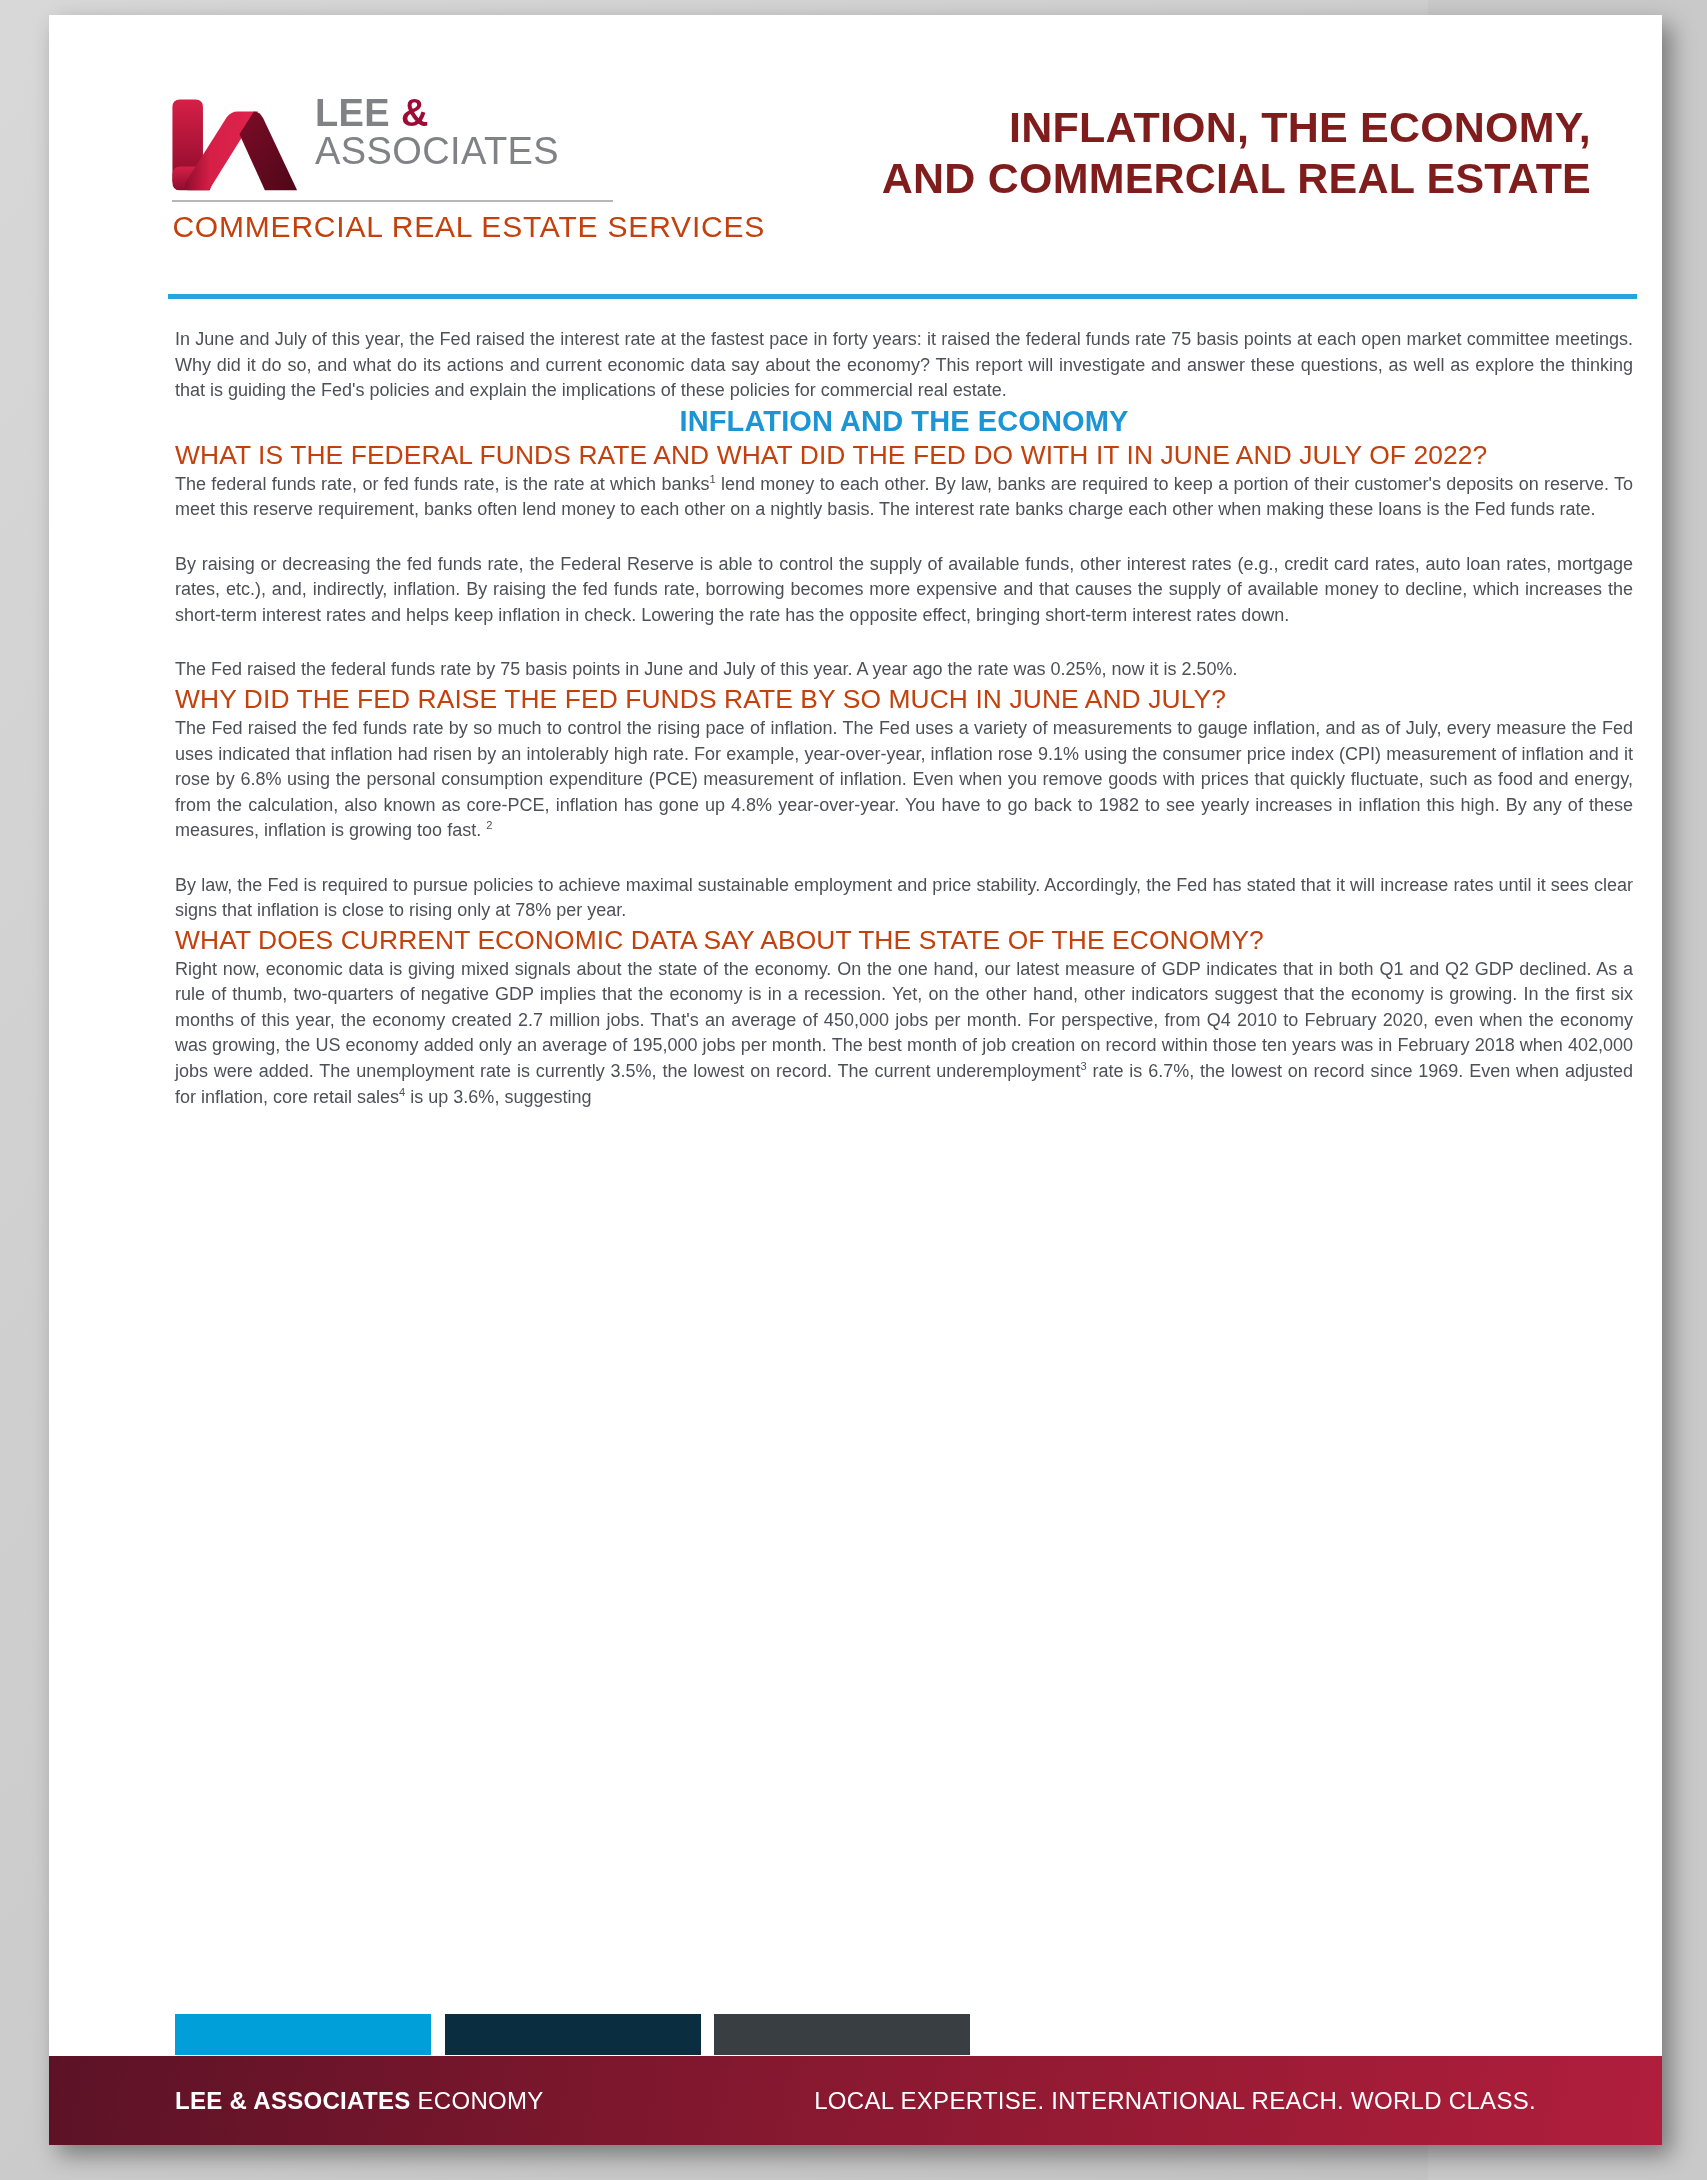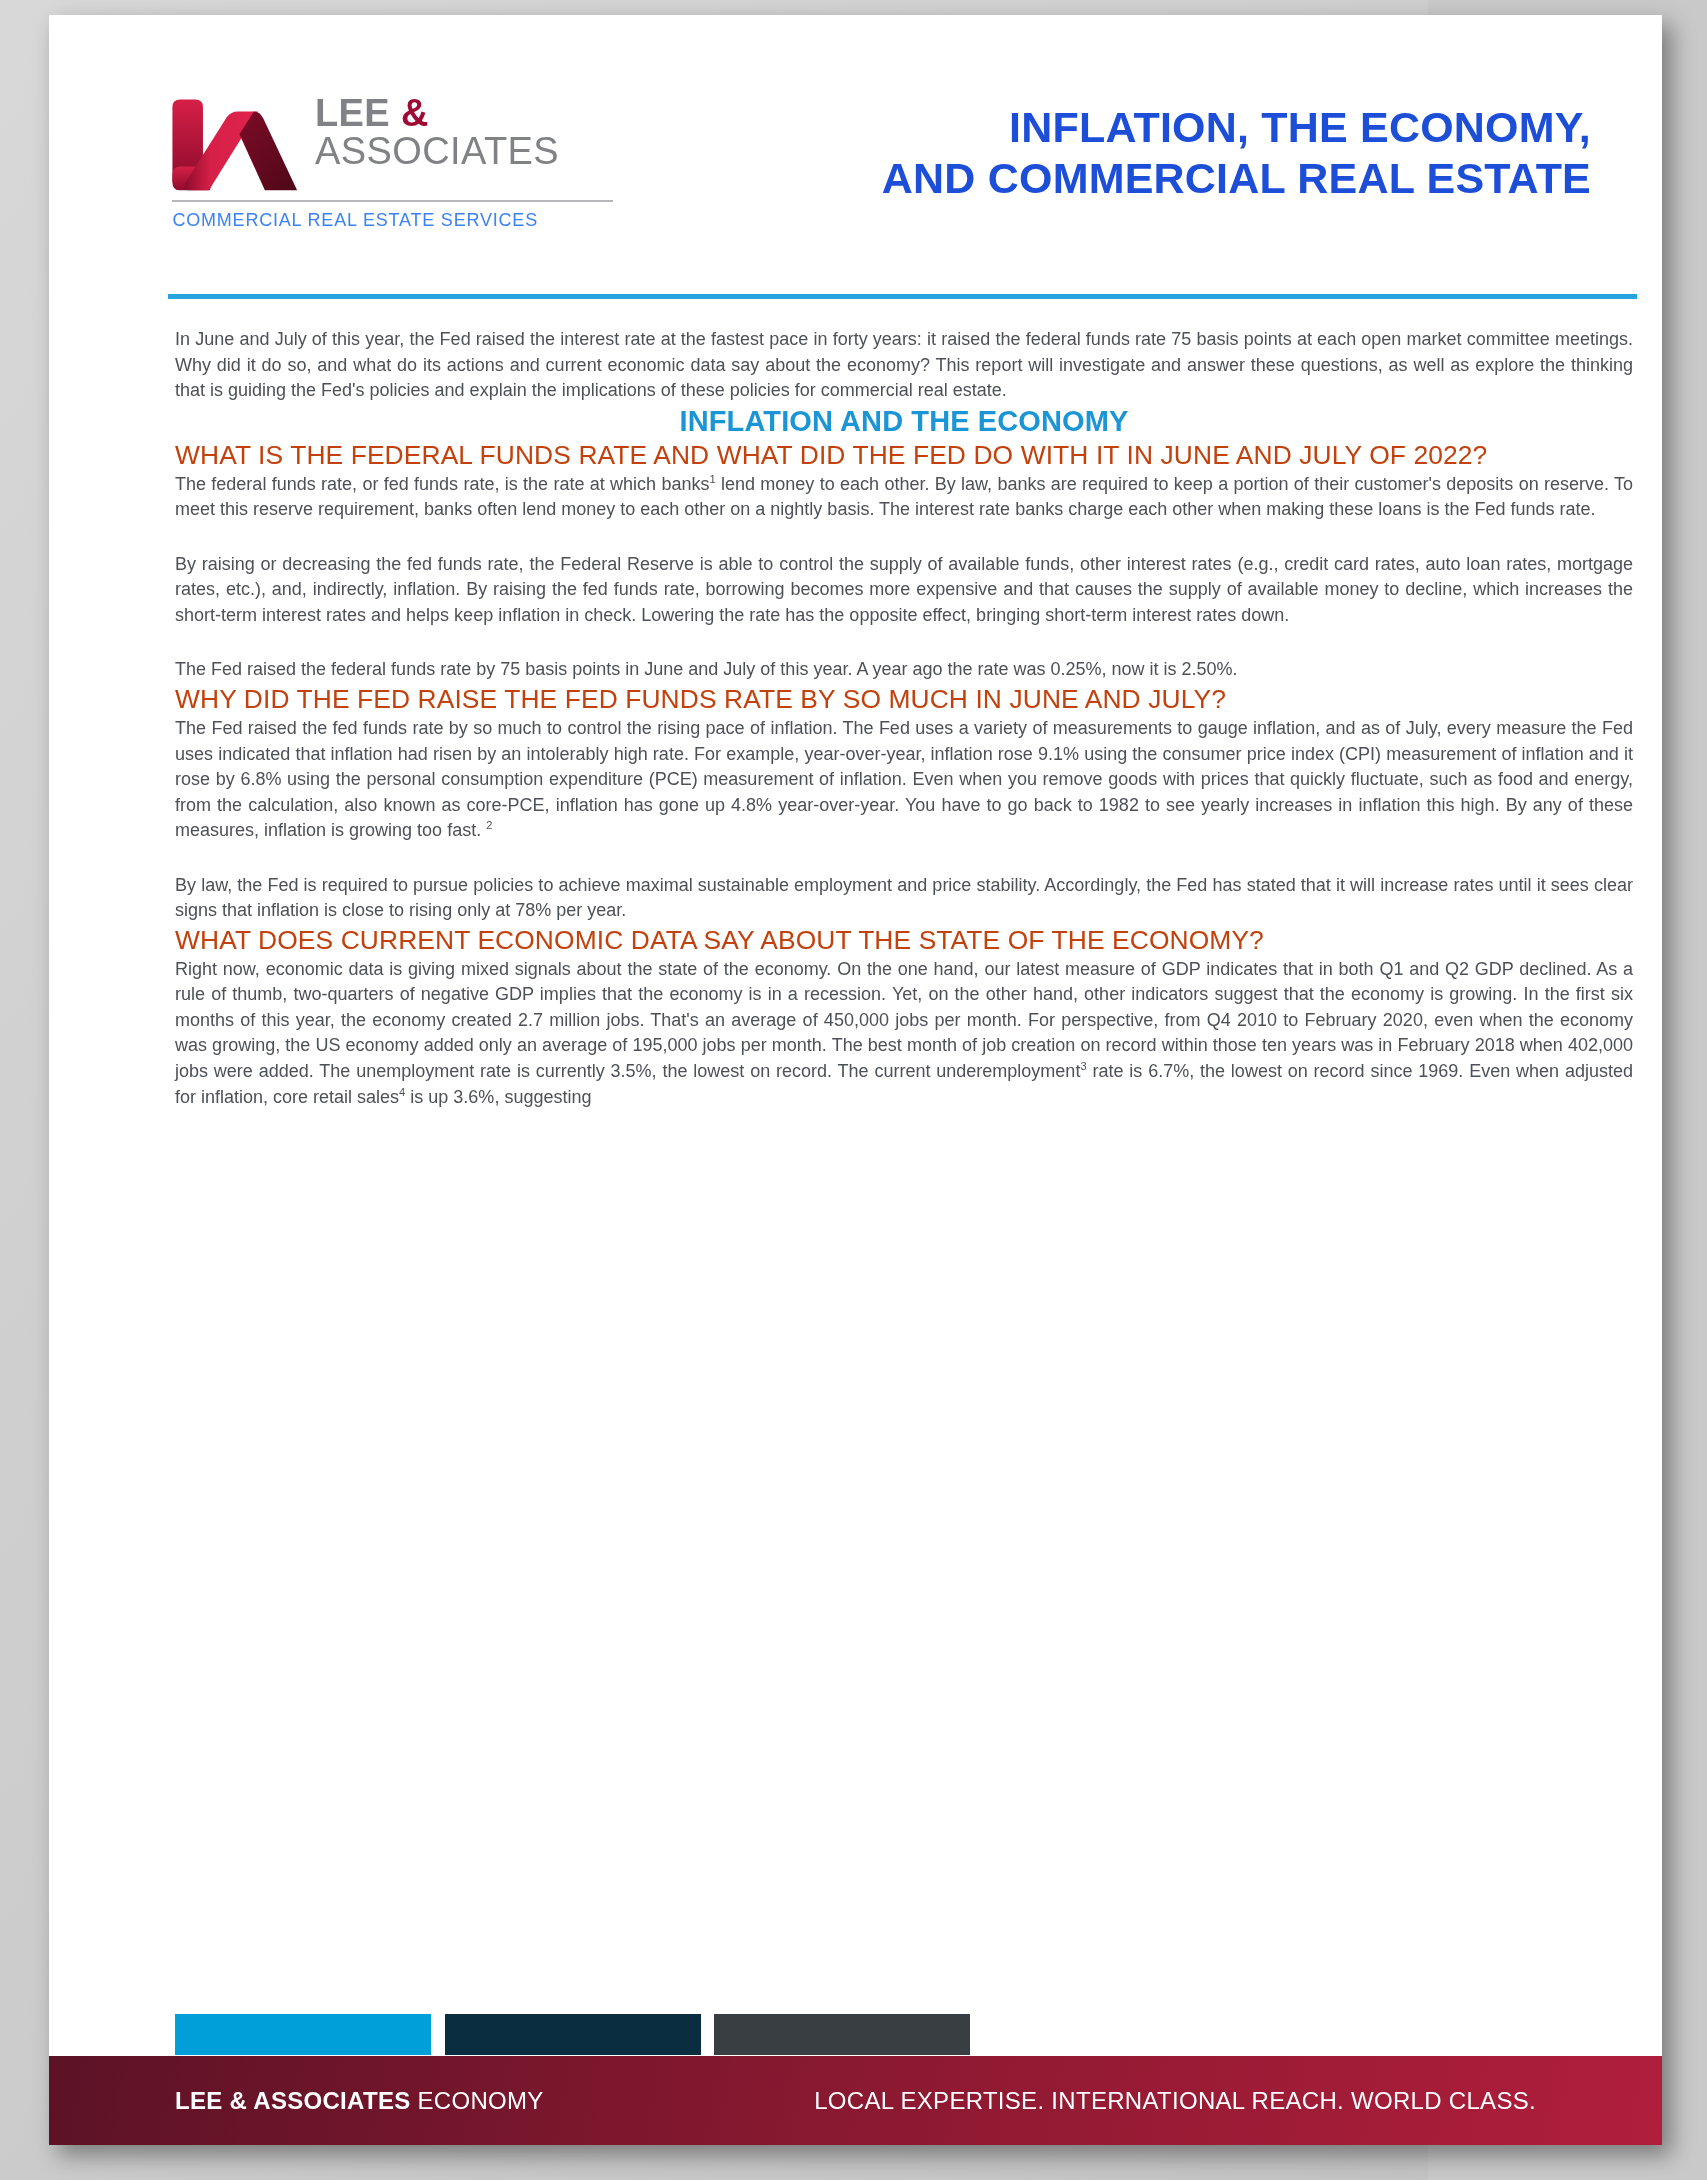--- a/index.html
+++ b/index.html
@@ -94,33 +94,33 @@
     margin-top: 8.5px;
     margin-left: 3.4px;
     width: 441px;
     height: 1.7px;
     background: #b5b7b9;
   }
 
   .logo-tagline {
     margin-top: 7.7px;
     margin-left: 3.4px;
-    font-size: 18px;
+    font-size: 30px;
     letter-spacing: 0.8px;
-    color: #3b82f6;
+    color: #c2410c;
     white-space: nowrap;
   }
 
   .doc-title {
     position: absolute;
     right: 0;
     top: 19px;
     width: 937px;
     text-align: right;
-    color: #1d4ed8;
+    color: #7f1d1d;
     font-size: 43px;
     font-weight: bold;
     line-height: 1.17;
     letter-spacing: 0.2px;
   }
 
   .header-rule {
     position: absolute;
     left: 119px;
     top: 279px;

